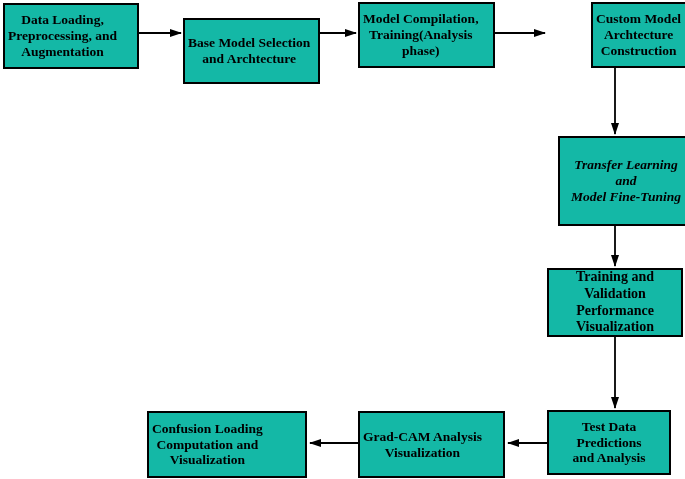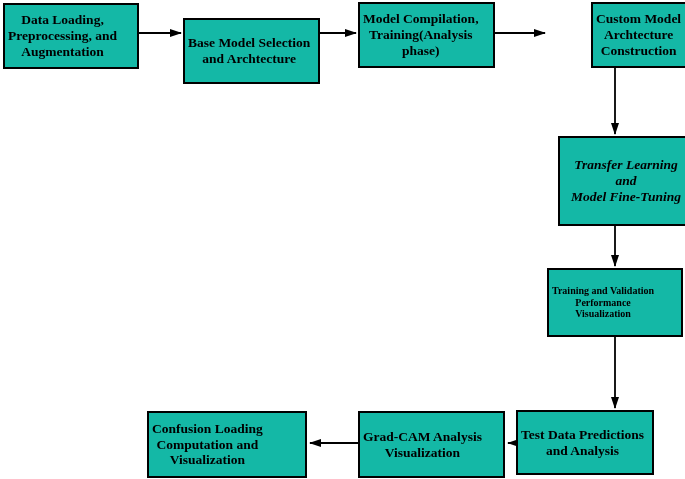--- a/index.html
+++ b/index.html
@@ -34,30 +34,30 @@
     text-align: center;
     color: #000000;
     font-weight: bold;
     font-size: 13.5px;
     line-height: 1.18;
     padding: 6px 3px;
   }
   .node .label {
     white-space: pre-line;
   }
-  .node.small { font-size: 10px; }
+  .node.small { font-size: 14px; }
   
   .n1 { left: 3px;   top: 3px;   width: 136px; height: 66px; }
   .n2 { left: 183px; top: 2px;   width: 137px; height: 66px; margin-top: 16px; }
   .n3 { left: 358px; top: 2px;   width: 137px; height: 66px; }
   .n4 { left: 547px; top: 2px;   width: 136px; height: 66px; margin-left: 44px; }
   
   .n5 { left: 558px; top: 136px; width: 136px; height: 90px; font-style: italic; }
   .n6 { left: 547px; top: 268px; width: 136px; height: 69px; }
-  .n7 { left: 516px; top: 410px; width: 138px; height: 65px; }
+  .n7 { left: 547px; top: 410px; width: 124px; height: 65px; }
   
   .n8 { left: 358px; top: 411px; width: 147px; height: 67px; }
   .n9 { left: 147px; top: 411px; width: 160px; height: 67px; }
 </style>
 </head>
 <body>
 
 <div class="canvas">
 
   <svg class="arrows" viewBox="0 0 685 479" xmlns="http://www.w3.org/2000/svg">

